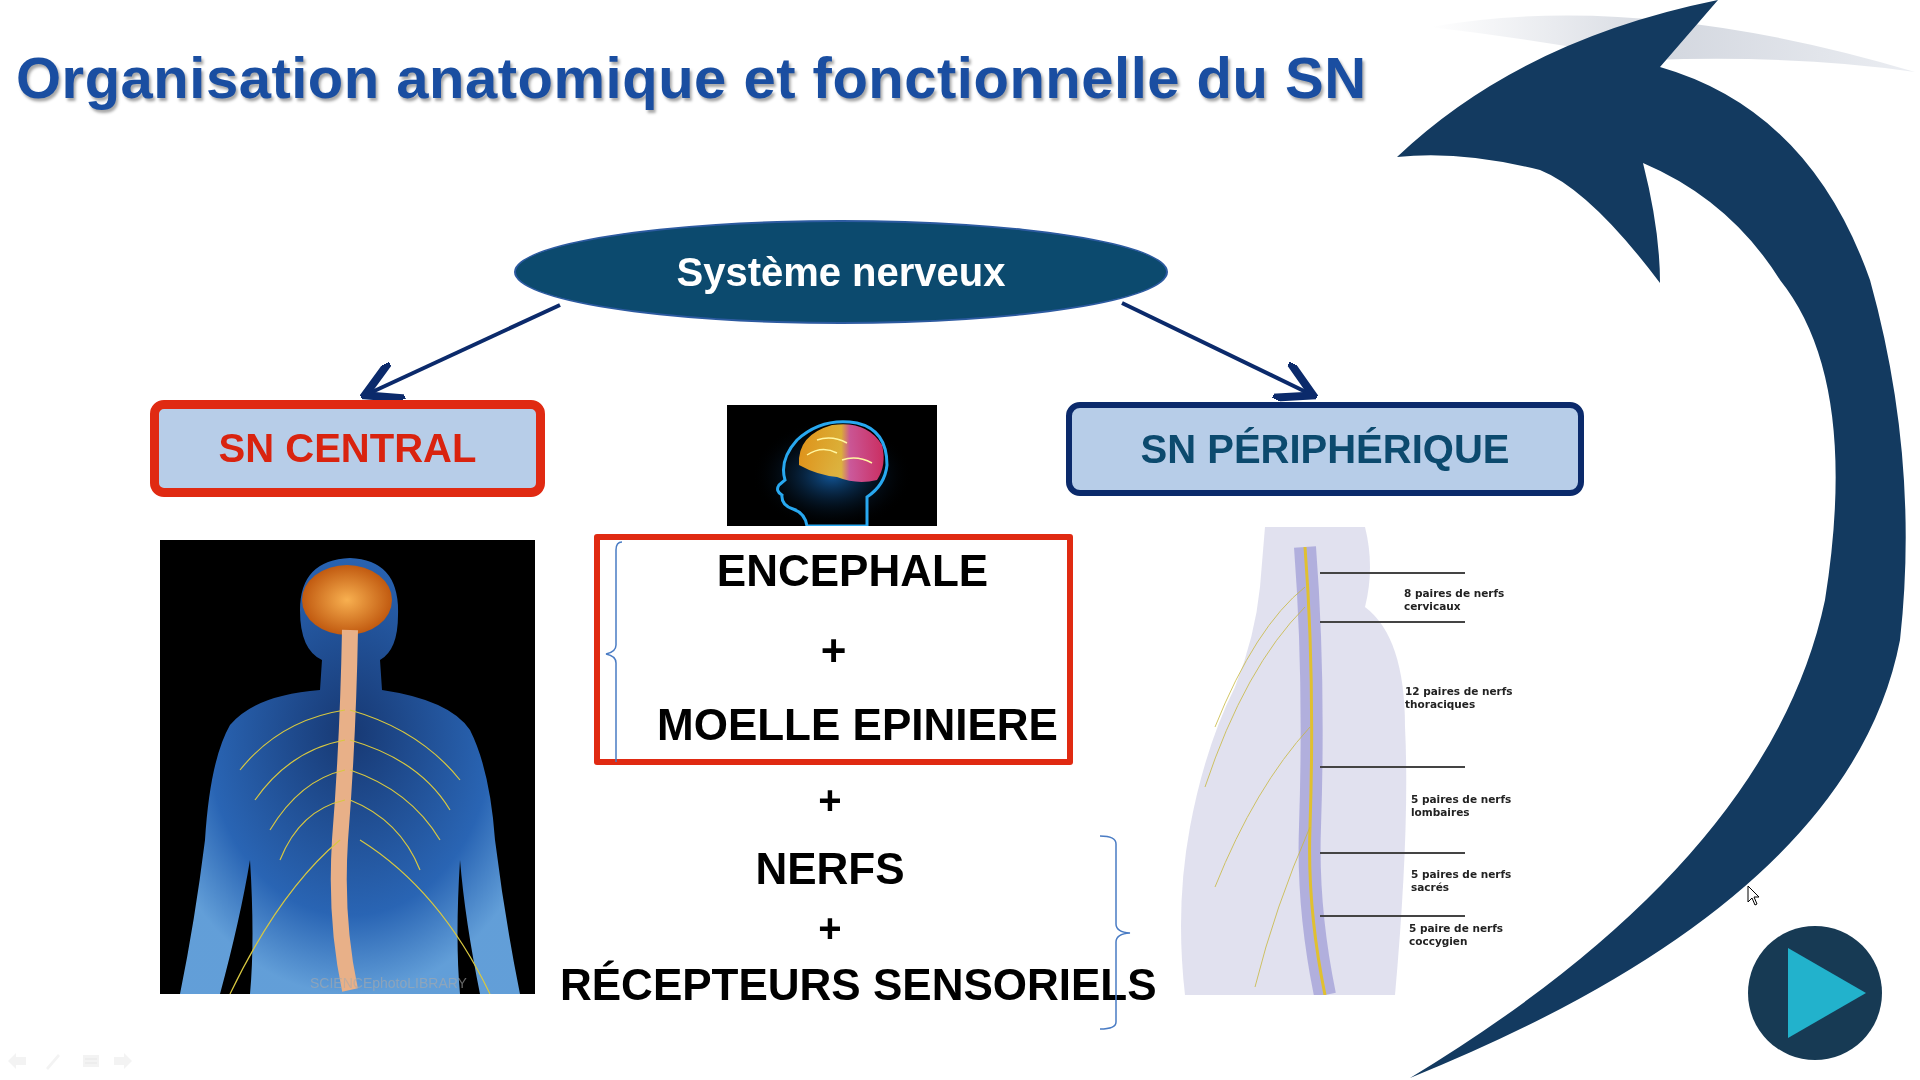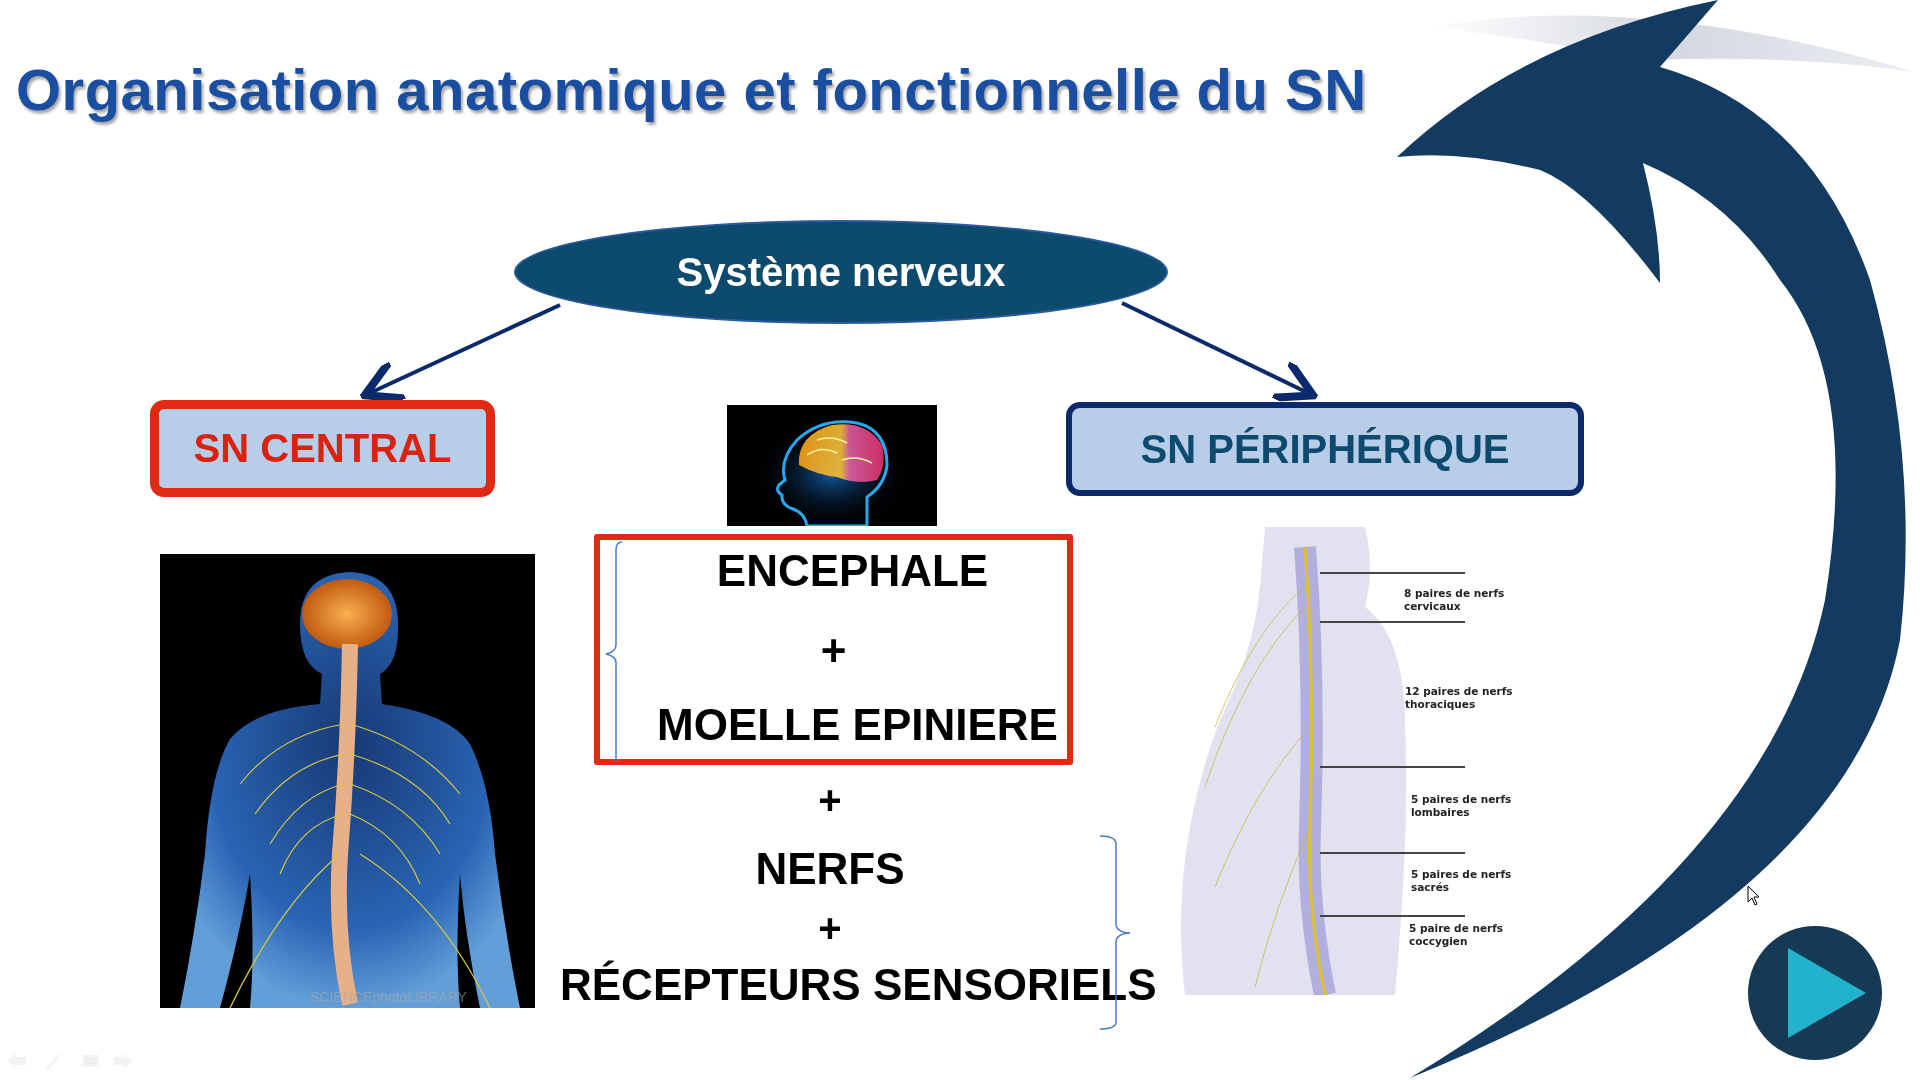--- a/index.html
+++ b/index.html
@@ -2,41 +2,41 @@
 <html><head>
 <meta charset="utf-8">
 <style>
   html, body { margin:0; padding:0; }
   body {
     width:1920px; height:1080px; position:relative; overflow:hidden;
     background:#ffffff; font-family:"Liberation Sans", "DejaVu Sans", sans-serif;
   }
   .abs { position:absolute; }
   #title {
-    left:16px; top:56px; font-size:58px; font-weight:bold; color:#1a4ea1;
+    left:16px; top:44px; font-size:58px; font-weight:bold; color:#1a4ea1;
     letter-spacing:0.5px; white-space:nowrap;
     text-shadow: 2px 3px 3px rgba(0,0,0,0.35);
   }
   #ellipse {
     left:514px; top:220px; width:654px; height:104px; border-radius:50%;
     background:#0c4a6e; border:2px solid #2c5aa0; box-sizing:border-box;
     display:flex; align-items:center; justify-content:center;
     color:#fff; font-weight:bold; font-size:40px;
   }
   .catbox {
     box-sizing:border-box; border-radius:14px; background:#b7cde8;
     display:flex; align-items:center; justify-content:center;
     font-weight:bold; font-size:40px;
   }
-  #central { left:150px; top:400px; width:345px; height:97px; border:9px solid #e02a12; color:#d9230f; }
+  #central { left:150px; top:400px; width:395px; height:97px; border:9px solid #e02a12; color:#d9230f; }
   #periph { left:1066px; top:402px; width:518px; height:94px; border:6px solid #0b2a6b; color:#0c4a6e; }
   #brain-img { left:727px; top:405px; width:210px; height:121px; background:#000; overflow:hidden; }
   #redbox { left:594px; top:534px; width:479px; height:231px; border:6px solid #e02a12; box-sizing:border-box; border-radius:3px; }
   .bigtxt { font-weight:bold; color:#000; font-size:44px; text-align:center; white-space:nowrap; }
-  #body-img { left:160px; top:540px; width:375px; height:454px; background:#ec4899; overflow:hidden;margin-top:14px; }
+  #body-img { left:160px; top:540px; width:375px; height:454px; background:#ec4899; overflow:hidden; }
   #spine-img { left:1175px; top:527px; width:345px; height:468px; overflow:hidden; }
   .nerve-label { font-family:"DejaVu Sans", sans-serif; font-size:10.5px; font-weight:bold; color:#222; line-height:13px; white-space:nowrap; }
   #play {
     left:1748px; top:926px; width:134px; height:134px; border-radius:50%;
     background:#173a54; cursor:pointer;
   }
   .navico { opacity:0.35; }
 </style>
 </head>
 <body>

